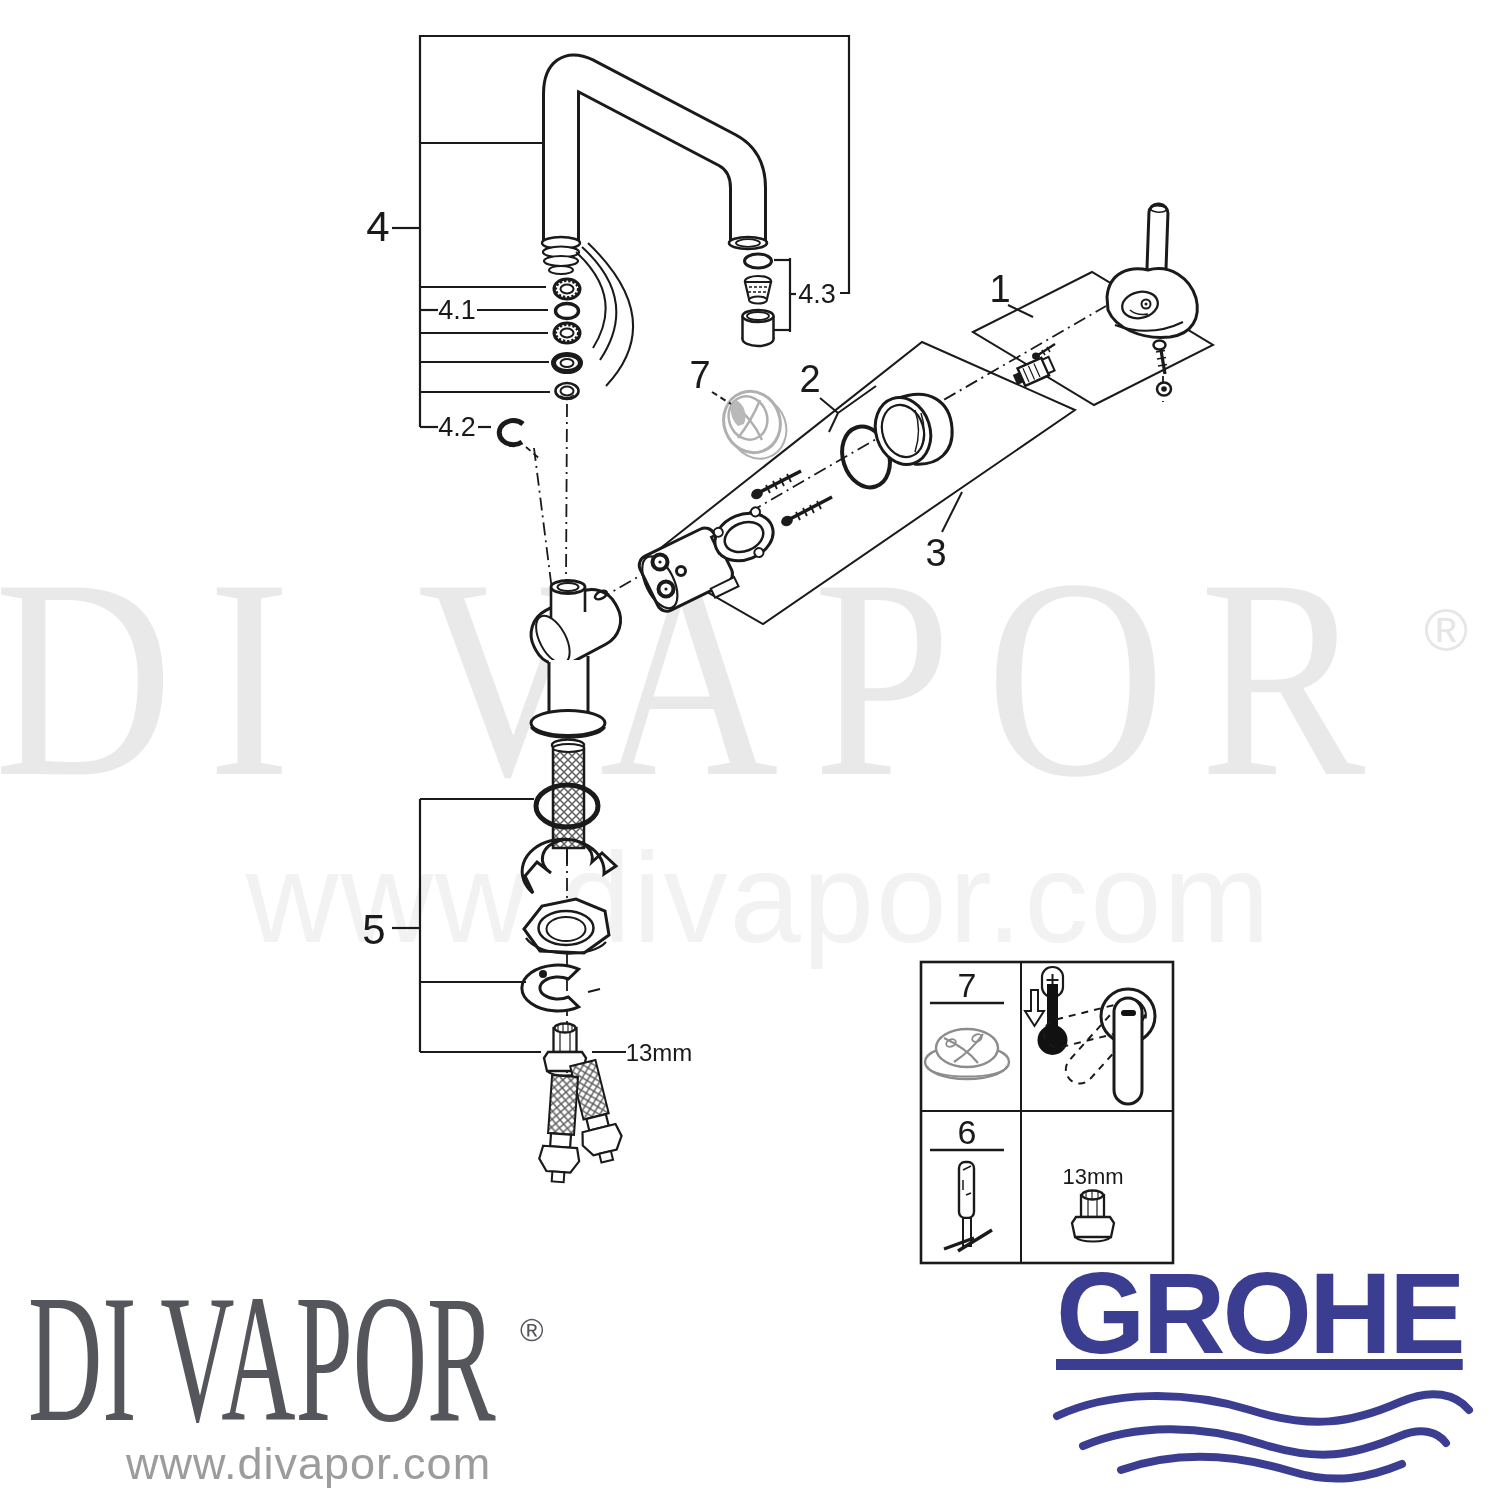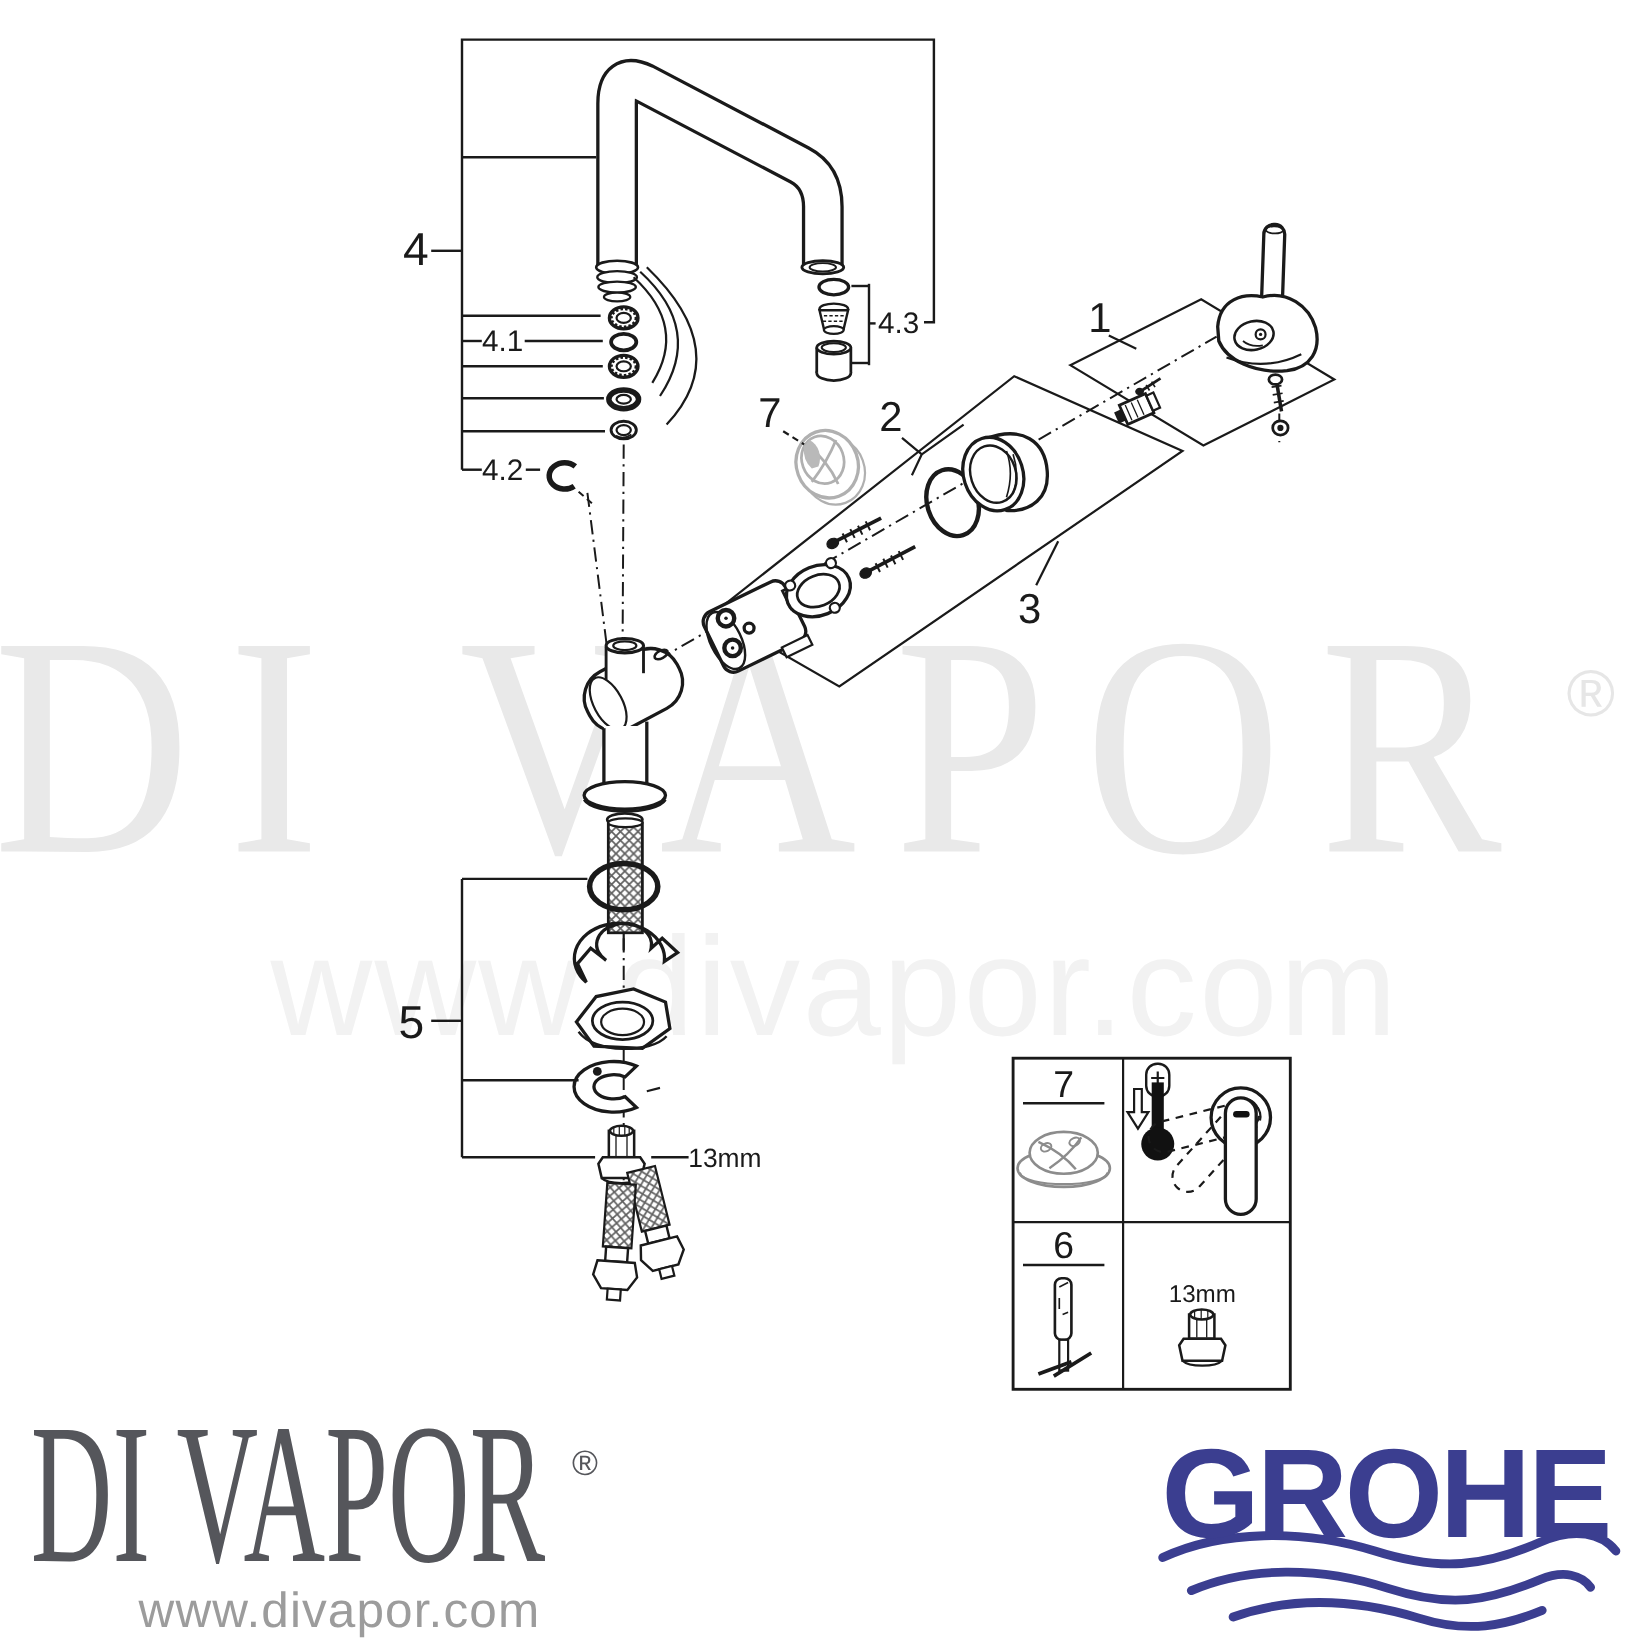--- a/index.html
+++ b/index.html
@@ -15,22 +15,22 @@
           color:#f2f2f2;white-space:nowrap;z-index:1;}
   
   #art{position:absolute;left:0;top:0;z-index:2;}
   
   .ft-divapor{position:absolute;left:28px;top:1268px;font-family:"Liberation Serif",serif;
               font-size:182px;line-height:1;color:#55565b;white-space:nowrap;
               transform:scaleX(0.565);transform-origin:left top;z-index:3;}
   .ft-reg{position:absolute;left:520px;top:1312px;font-size:32px;color:#55565b;z-index:3;}
   .ft-url{position:absolute;left:126px;top:1438px;font-size:45px;letter-spacing:1px;
           color:#9c9c9c;z-index:3;}
-  .ft-grohe{position:absolute;left:1056px;top:1301px;font-size:115px;line-height:1;font-weight:bold;
-            letter-spacing:-3px;color:#3b3e90;white-space:nowrap;z-index:3;}
+  .ft-grohe{position:absolute;left:1056px;top:1256px;font-size:115px;line-height:1;font-weight:bold;
+            letter-spacing:-3px;color:#3b3e90;white-space:nowrap;z-index:3;text-decoration:underline;}
   text{font-family:"Liberation Sans",sans-serif;fill:#1a1a1a;}
 </style>
 </head>
 <body>
 
 <div id="stage">
 
   <div class="wm-title">DI VAPOR</div>
   <div class="wm-reg">®</div>
   <div class="wm-url">www.divapor.com</div>

